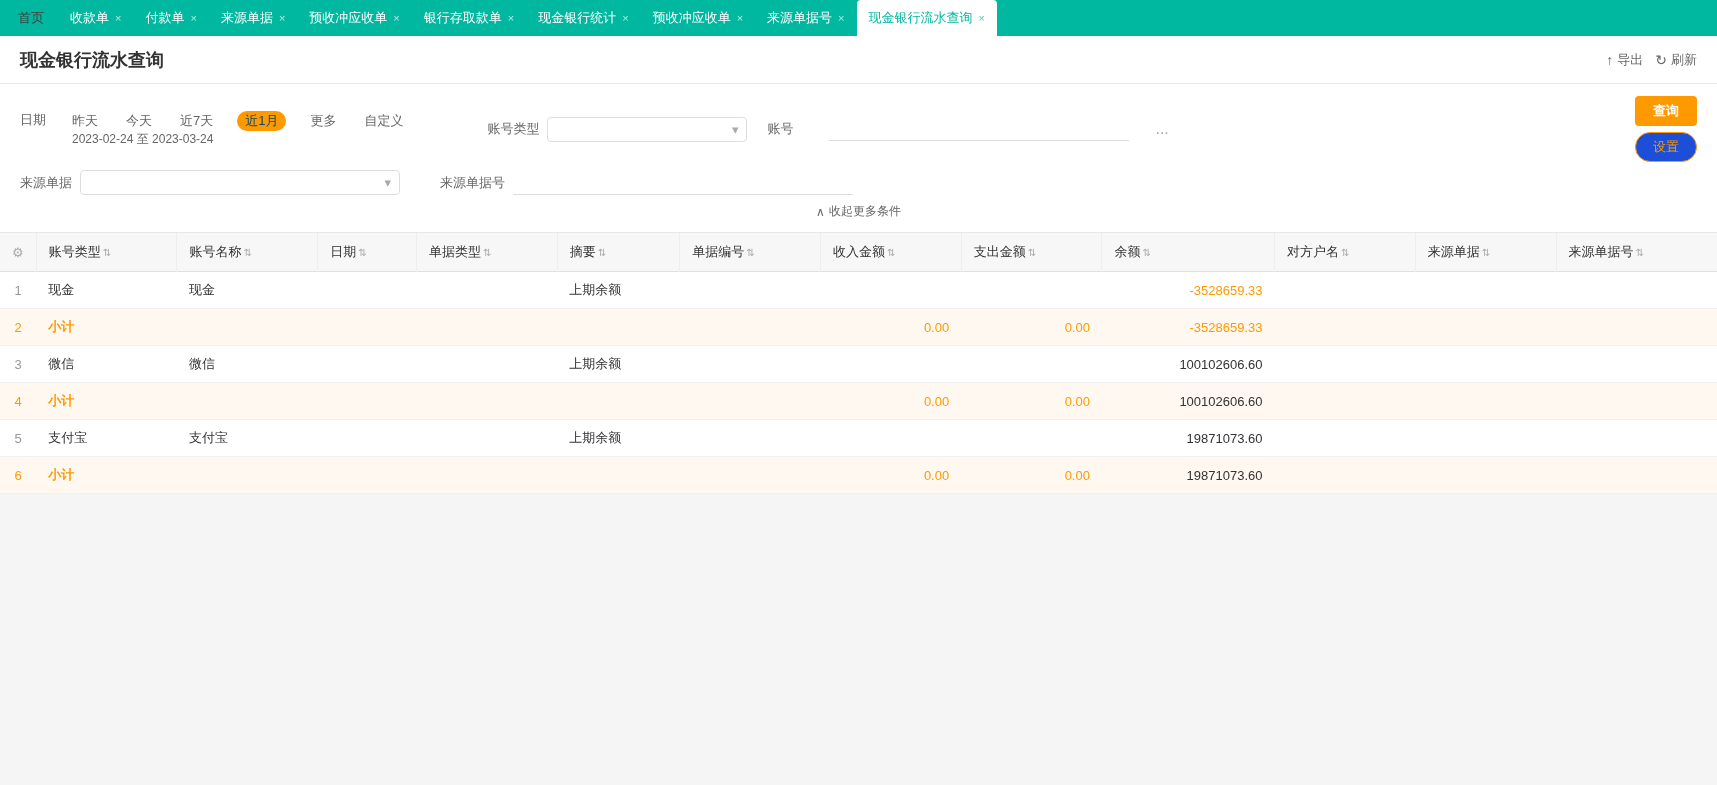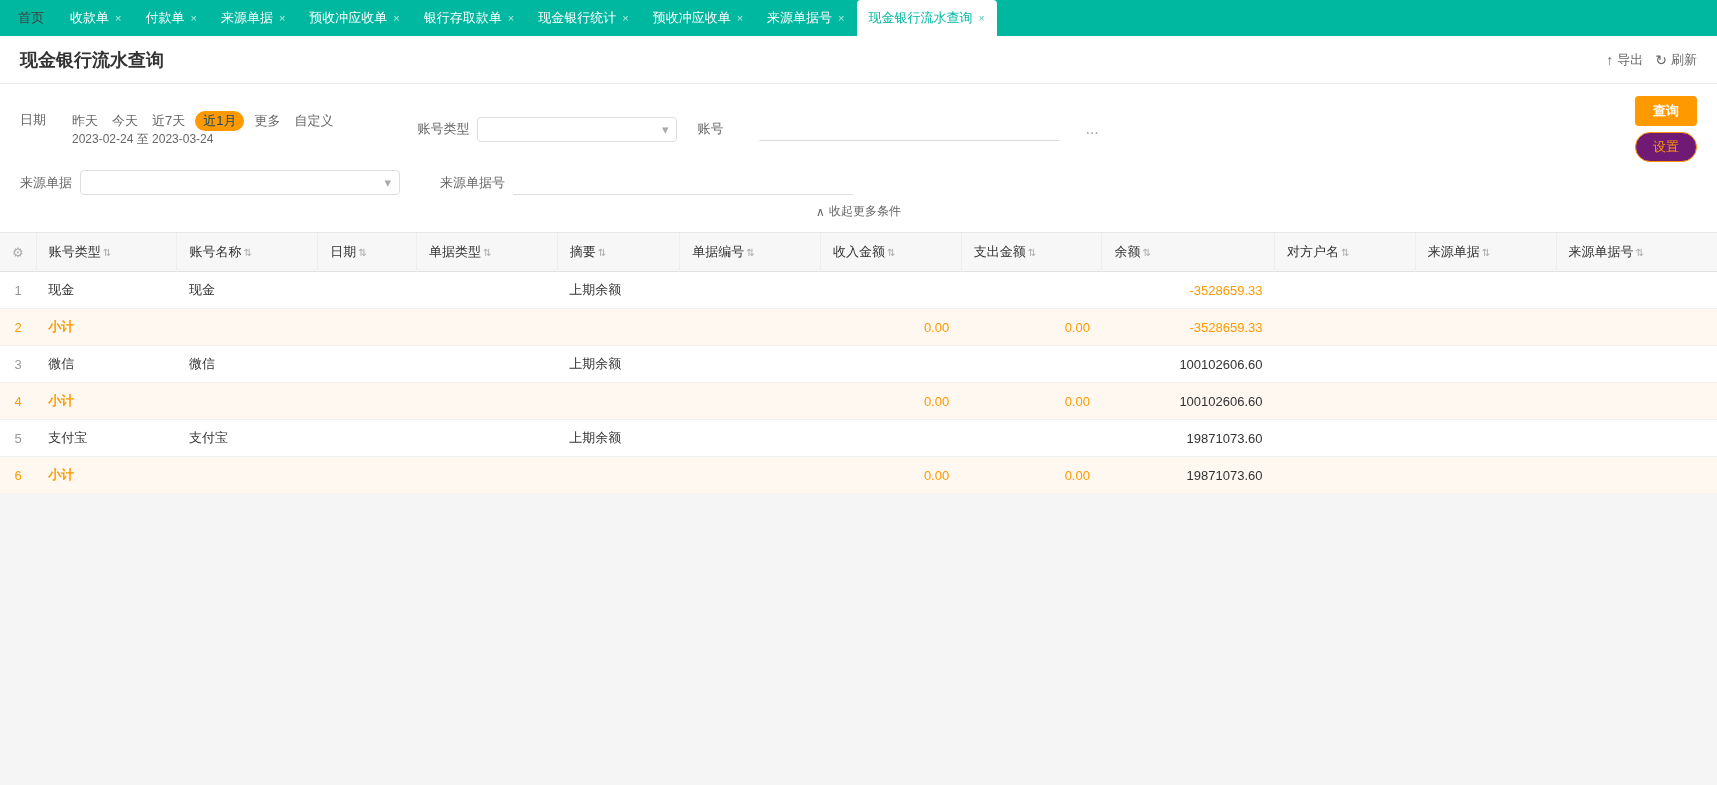--- a/index.html
+++ b/index.html
@@ -84,21 +84,21 @@
     }
     .filter-label {
       color: #666;
       font-size: 13px;
       white-space: nowrap;
       min-width: 40px;
     }
     .filter-date-options {
       display: flex;
       align-items: center;
-      gap: 6px;
+      gap: 20px;
     }
     .date-option {
       color: #666;
       cursor: pointer;
       padding: 1px 4px;
       font-size: 13px;
     }
     .date-option.active {
       background: #f90;
       color: #0c4a6e;
@@ -144,21 +144,21 @@
       background: #f90;
       color: #fff;
       border: none;
       border-radius: 4px;
       padding: 6px 18px;
       cursor: pointer;
       font-size: 13px;
       font-weight: bold;
     }
     .settings-btn {
-      background: #701a75;
+      background: #1d4ed8;
       color: #f90;
       border: 1px solid #f90;
       border-radius: 15px;
       padding: 5px 16px;
       cursor: pointer;
       font-size: 13px;
     }
     .btn-group-right {
       display: flex;
       flex-direction: column;

